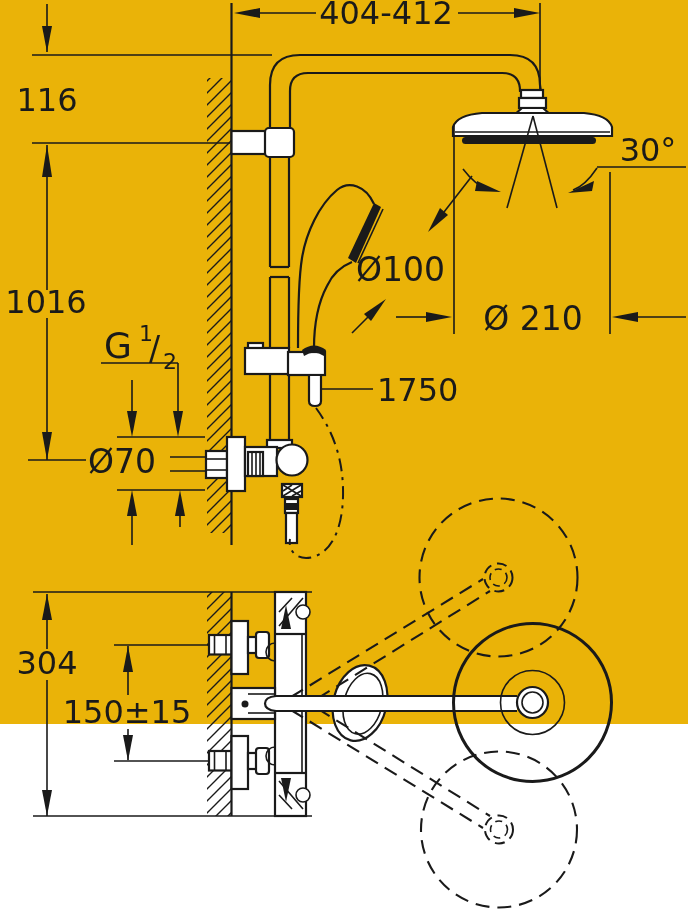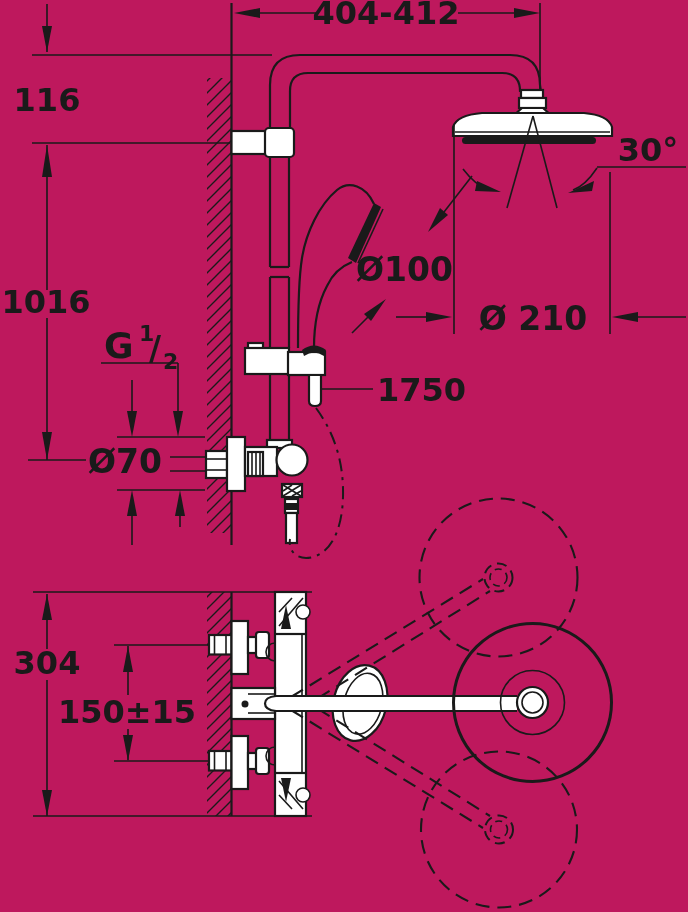--- a/index.html
+++ b/index.html
@@ -1,17 +1,17 @@
 <!DOCTYPE html>
 <html><head>
 <meta charset="utf-8">
 <style>
   html,body{margin:0;padding:0;background:#ffffff;}
   body{width:688px;height:912px;overflow:hidden;font-family:"DejaVu Sans", sans-serif;}
-  .stage{position:relative;width:688px;height:912px;background:#be185d;font-weight:bold;}
+  .stage{position:relative;width:688px;height:724px;background:#eab308;}
   svg{display:block;}
   svg text{font-family:"DejaVu Sans","Liberation Sans",sans-serif;fill:#1a1a1a;}
   .ln{stroke:#1a1a1a;fill:none;stroke-width:2.2;}
   .thin{stroke:#1a1a1a;fill:none;stroke-width:1.6;}
   .heavy{stroke:#1a1a1a;fill:none;stroke-width:3;}
   .fillblk{fill:#1a1a1a;stroke:none;}
   .white{fill:#ffffff;}
   .dash{stroke:#1a1a1a;fill:none;stroke-width:2.1;stroke-dasharray:14 8;}
   .dashdot{stroke:#1a1a1a;fill:none;stroke-width:2;stroke-dasharray:13 6 3 6;}
 </style>

